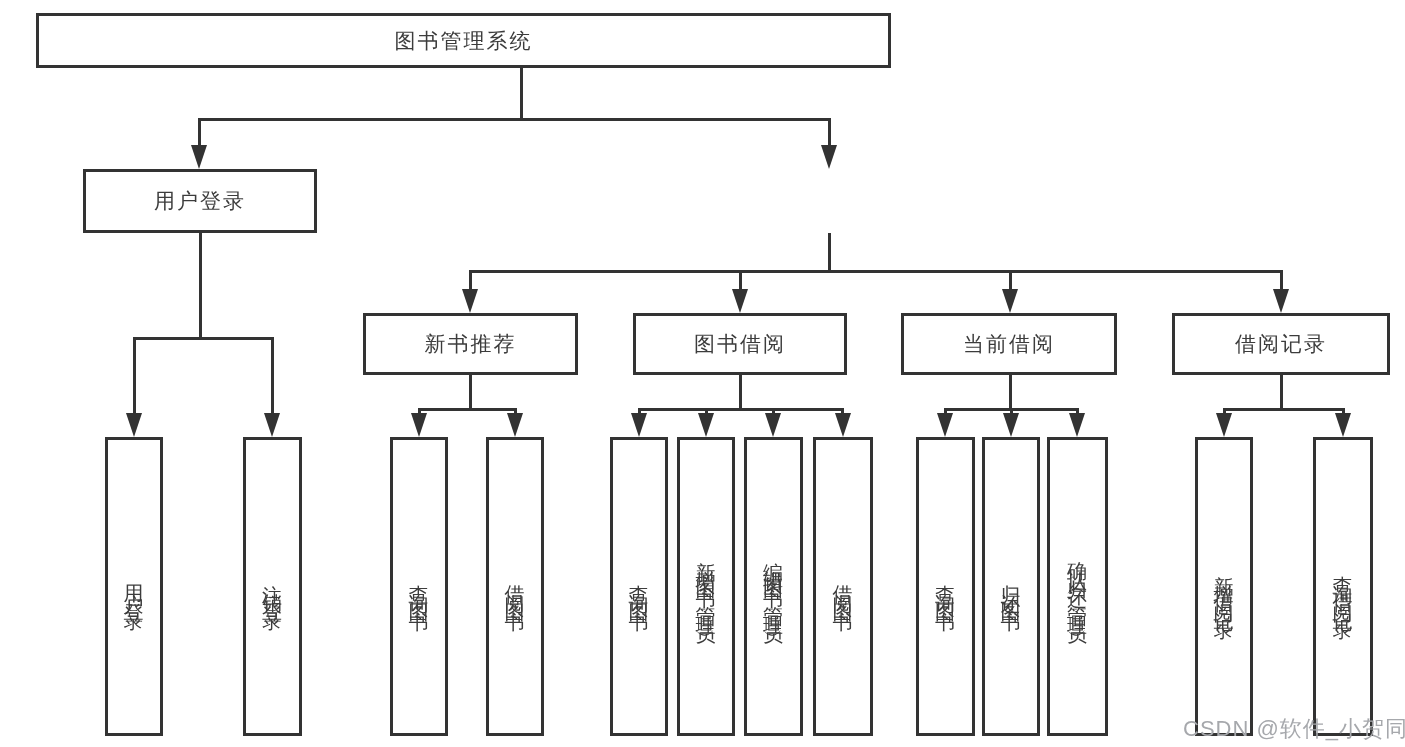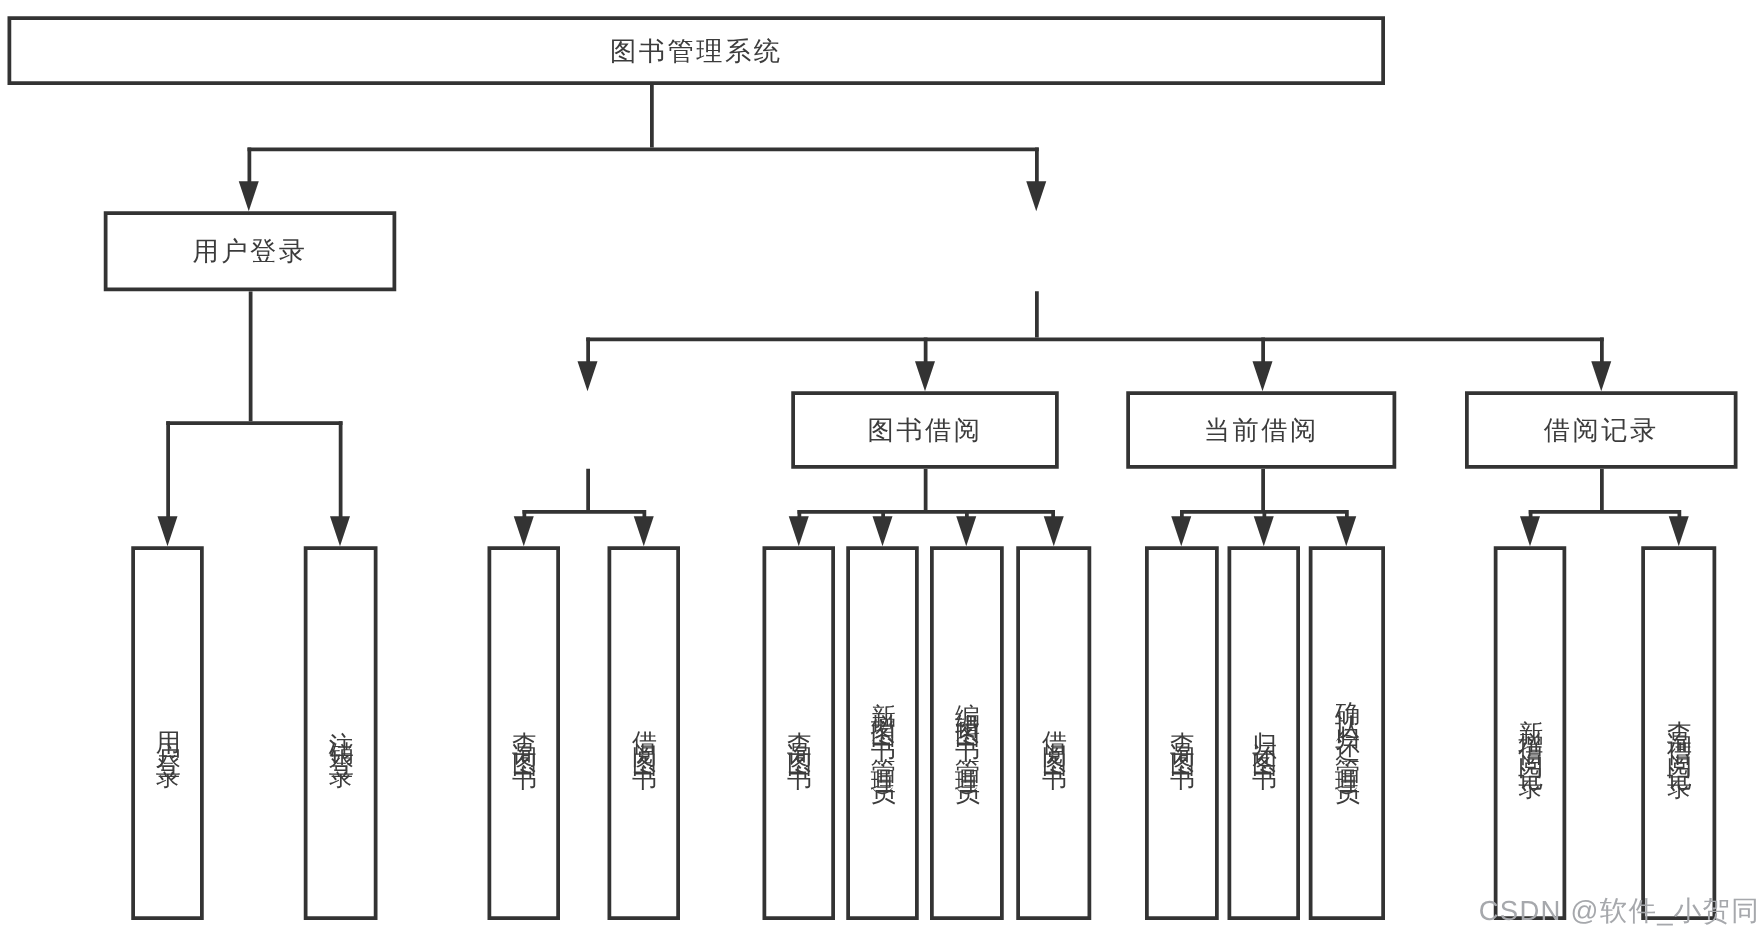--- a/index.html
+++ b/index.html
@@ -55,21 +55,21 @@
     letter-spacing: 1px;
     white-space: nowrap;
     z-index: 3;
   }
 </style>
 </head>
 <body>
 
 <div class="canvas">
 
-  <div class="box" style="left:6px;top:13px;width:1102px;height:55px">
+  <div class="box" style="left:36px;top:13px;width:855px;height:55px">
     <span>图书管理系统</span>
   </div>
 
   <div class="vl" style="left:520px;top:68px;height:50px"></div>
   <div class="hl" style="left:198px;top:118px;width:633px"></div>
   <div class="vl" style="left:198px;top:118px;height:28px"></div>
   <div class="arrow" style="left:191px;top:145px"></div>
   <div class="vl" style="left:828px;top:118px;height:28px"></div>
   <div class="arrow" style="left:821px;top:145px"></div>
 
@@ -88,20 +88,23 @@
   <div class="hl" style="left:469px;top:270px;width:814px"></div>
   <div class="vl" style="left:469px;top:270px;height:20px"></div>
   <div class="arrow" style="left:462px;top:289px"></div>
   <div class="vl" style="left:739px;top:270px;height:20px"></div>
   <div class="arrow" style="left:732px;top:289px"></div>
   <div class="vl" style="left:1009px;top:270px;height:20px"></div>
   <div class="arrow" style="left:1002px;top:289px"></div>
   <div class="vl" style="left:1280px;top:270px;height:20px"></div>
   <div class="arrow" style="left:1273px;top:289px"></div>
 
+  <div class="box" style="left:363px;top:313px;width:215px;height:62px">
+    <span>新书推荐</span>
+  </div>
   <div class="box" style="left:633px;top:313px;width:214px;height:62px">
     <span>图书借阅</span>
   </div>
   <div class="box" style="left:1172px;top:313px;width:218px;height:62px">
     <span>借阅记录</span>
   </div>
   <div class="box" style="left:901px;top:313px;width:216px;height:62px">
     <span>当前借阅</span>
   </div>
 

